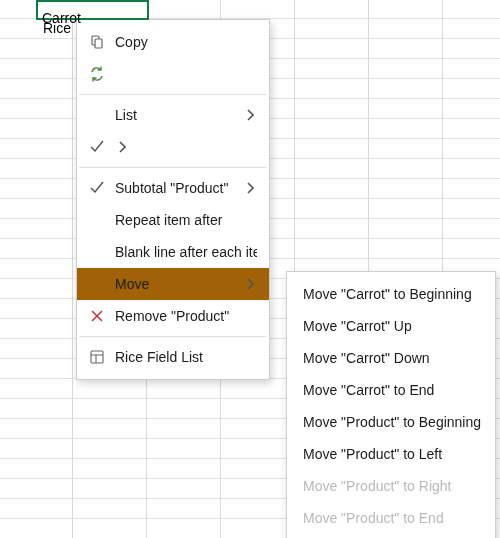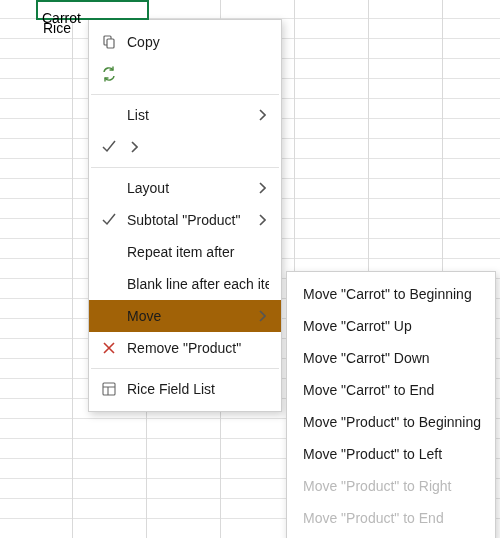--- a/index.html
+++ b/index.html
@@ -39,21 +39,21 @@
   
   .menu {
     position: absolute;
     background: #fff;
     border: 1px solid #cfcfcf;
     box-shadow: 2px 3px 8px rgba(0,0,0,0.18);
     padding: 6px 0;
     font-size: 14px;
     color: #1b1b1b;
   }
-  .menu.main { left: 88px; top: 19px; width: 194px; }
+  .menu.main { left: 76px; top: 19px; width: 194px; }
   .menu.sub  { left: 286px; top: 271px; width: 210px; }
   .item {
     display: flex;
     align-items: center;
     height: 32px;
     padding: 0 12px 0 10px;
     cursor: default;
     position: relative;
   }
   .item.hover { background: #a16207; }
@@ -134,29 +134,20 @@
     </span>
     <span class="chev">
       <svg width="8" height="12" viewBox="0 0 8 12">
           <path d="M2 1l5 5-5 5" fill="none" stroke="#555" stroke-width="1.6"></path>
         </svg>
     </span>
   </div>
 
   <div class="sep"></div>
 
-  <div class="item">
-    <span class="ico"></span>
-    <span class="lbl">Layout</span>
-    <span class="chev">
-      <svg width="8" height="12" viewBox="0 0 8 12">
-          <path d="M2 1l5 5-5 5" fill="none" stroke="#555" stroke-width="1.6"></path>
-        </svg>
-    </span>
-  </div>
 
   <div class="item">
     <span class="ico">
       <svg viewBox="0 0 16 16">
           <path d="M2 8l4 4 8-10" fill="none" stroke="#555" stroke-width="1.5"></path>
         </svg>
     </span>
     <span class="lbl">Subtotal "Product"</span>
     <span class="chev">
       <svg width="8" height="12" viewBox="0 0 8 12">

